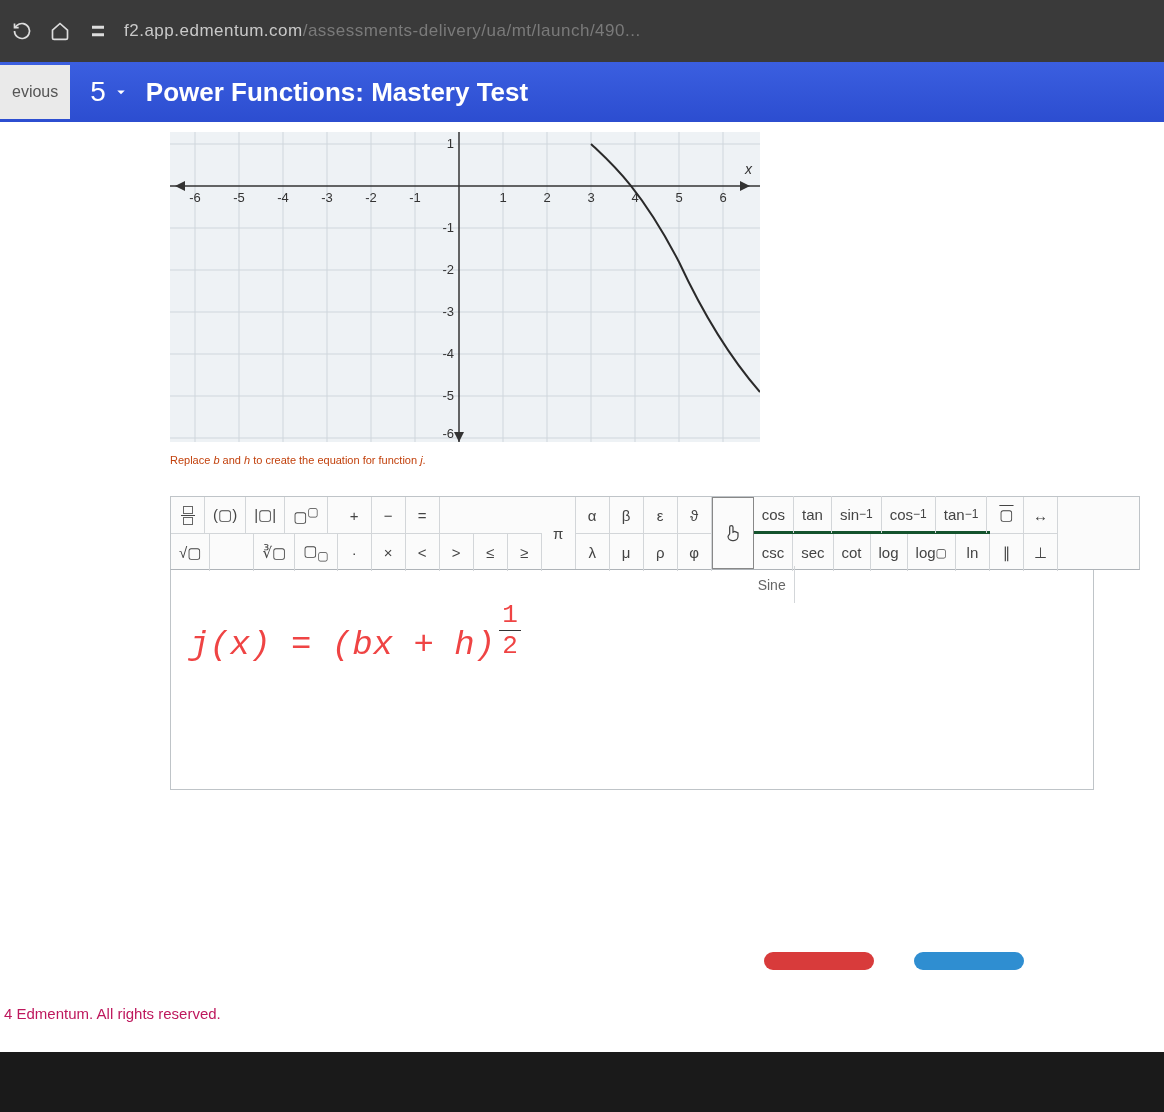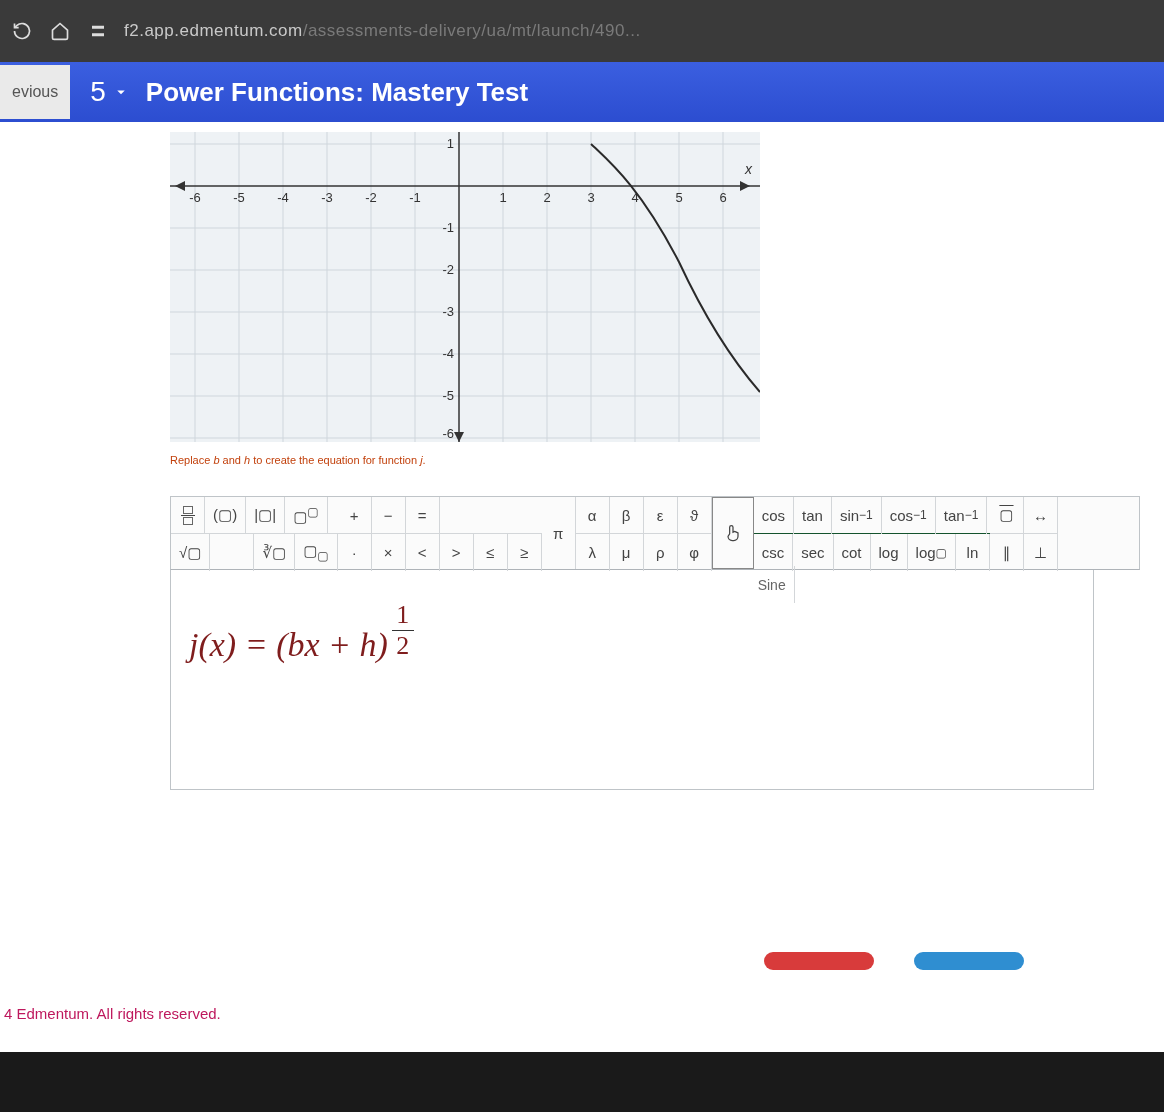--- a/index.html
+++ b/index.html
@@ -104,24 +104,24 @@
 .frac-ic .bar { width:14px; height:1px; background:#444; margin:1px 0;}
 .small { font-size:12px; }
 
 .editor {
   width: 924px;
   height: 220px;
   border: 1px solid #bfc4c8;
   border-top: none;
   background: #fff;
   padding: 30px 18px;
-  font-family: Liberation Serif, serif;
+  font-family: Liberation Mono, monospace;
   font-size: 34px;
   font-style: italic;
-  color: #7f1d1d;
+  color: #ef4444;
 }
 .eq { display:flex; align-items:center; }
 .expfrac {
   display:inline-flex; flex-direction:column; align-items:center;
   font-style: normal; font-size: 26px; margin-left:4px; margin-bottom: 28px;
 }
 .expfrac .fb { width: 22px; height:1px; background:#333; }
 
 .answer-btns {
   position:absolute;
@@ -310,21 +310,21 @@
         <div>ρ</div>
         <div>φ</div>
       </div>
     </div>
     <div class="tb-cell" style="border:1px solid #888;">
       <svg width="20" height="22" viewBox="0 0 24 24" fill="none" stroke="#444" stroke-width="1.5">
           <path d="M8 13V5a2 2 0 1 1 4 0v6l2-1 2 1 2 1v4a5 5 0 0 1-5 5H11a5 5 0 0 1-5-5l2-3z"></path>
         </svg>
     </div>
     <div class="tb-col">
-      <div class="tb-row tb-sep" style="border-bottom:1px solid #14532d; position:relative;">
+      <div class="tb-row tb-sep" style="border-bottom:3px solid #14532d; position:relative;">
         <div>cos</div>
         <div>tan</div>
         <div>
             <span>sin</span>
             <sup class="small">−1</sup>
           </div>
         <div>
             <span>cos</span>
             <sup class="small">−1</sup>
           </div>

